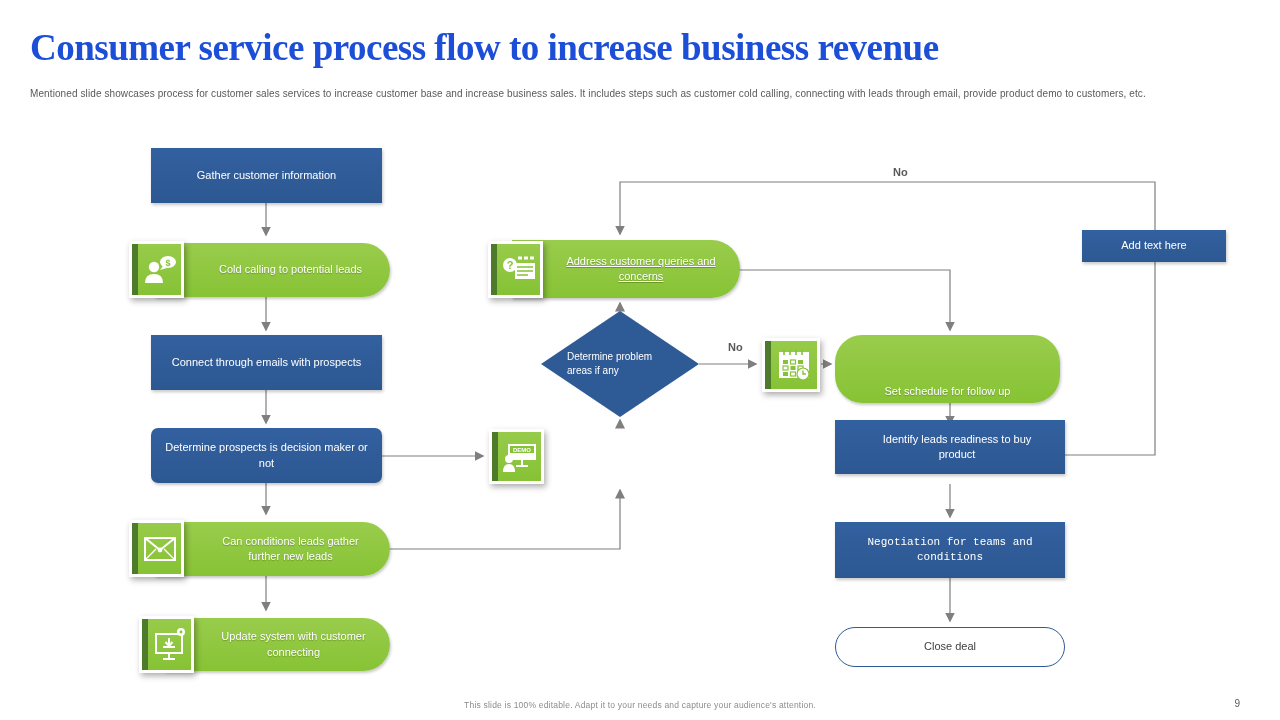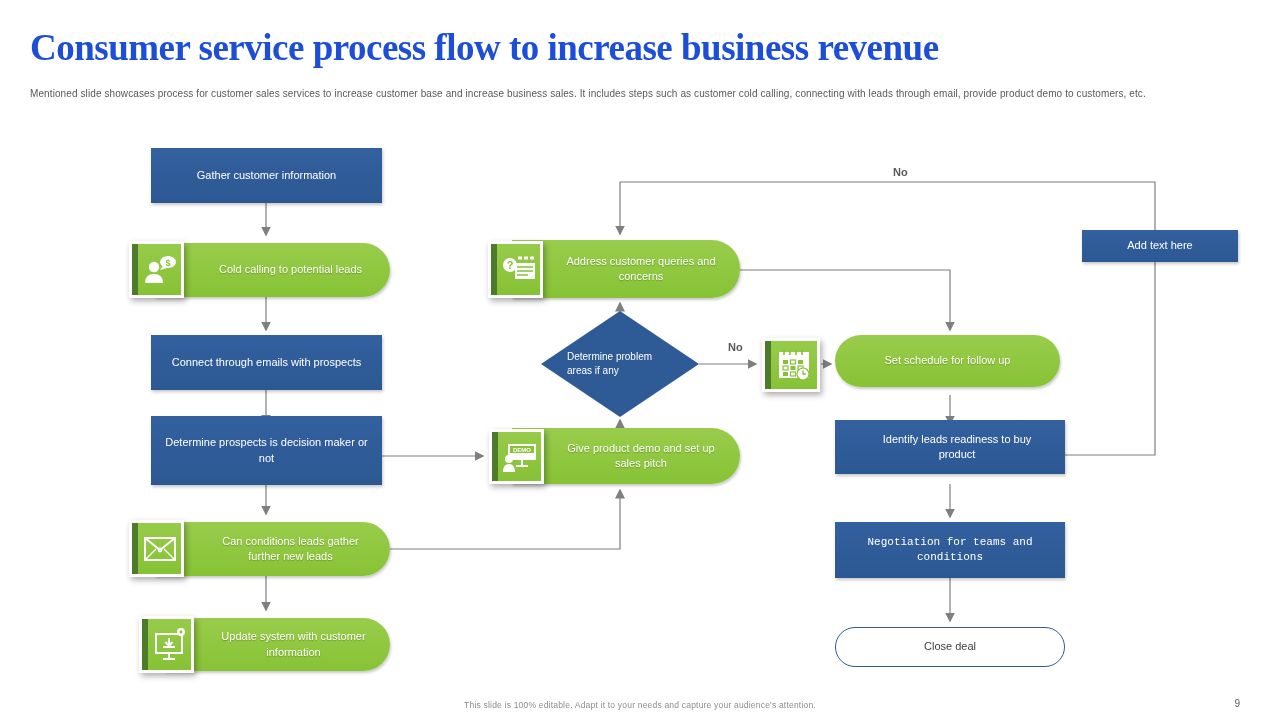--- a/index.html
+++ b/index.html
@@ -104,57 +104,57 @@
         <path d="M21,13 L18,17 L25,15 Z" fill="#ffffff"></path>
         <text x="26" y="12.5" text-anchor="middle" font-size="9" font-weight="bold" fill="#86c235">$</text>
       </svg>
     </div>
   </div>
 
   <div class="node blue" style="left:151px; top:335px; width:231px; height:55px;">
     <span>Connect through emails with prospects</span>
   </div>
 
-  <div class="node blue" style="left:151px; top:416px; width:231px; height:69px;">
+  <div class="node blue" style="left:151px; top:428px; width:231px; height:55px;border-radius:7px;">
     <span>Determine prospects is decision maker or not</span>
   </div>
 
   <div class="node green pill-right" style="left:155px; top:522px; width:235px; height:54px; padding-left:50px;">
     <span>Can conditions leads gather further new leads</span>
   </div>
   <div class="tile" style="left:129px; top:520px; width:55px; height:57px;">
     <div class="strip"></div>
     <div class="face">
       <svg width="32" height="24" viewBox="0 0 32 24">
         <rect x="1" y="1" width="30" height="22" fill="none" stroke="#ffffff" stroke-width="2"></rect>
         <path d="M1,1 L16,13 L31,1" fill="none" stroke="#ffffff" stroke-width="2"></path>
         <path d="M1,23 L12,12 M31,23 L20,12" stroke="#ffffff" stroke-width="1.4"></path>
         <circle cx="16" cy="13" r="2.4" fill="#ffffff"></circle>
       </svg>
     </div>
   </div>
 
   <div class="node green pill-right" style="left:165px; top:618px; width:225px; height:53px; padding-left:46px;">
-    <span>Update system with customer information</span>
+    <span>Update system with customer connecting</span>
   </div>
   <div class="tile" style="left:139px; top:616px; width:55px; height:57px;">
     <div class="strip"></div>
     <div class="face">
       <svg width="36" height="36" viewBox="0 0 36 36">
         <rect x="4" y="7" width="26" height="19" fill="none" stroke="#ffffff" stroke-width="2"></rect>
         <path d="M17,11 V18 M13.5,15 L17,19 L20.5,15" stroke="#ffffff" stroke-width="2" fill="none"></path>
         <path d="M11,20 H23" stroke="#ffffff" stroke-width="2"></path>
         <path d="M17,26 V31 M11,32 H23" stroke="#ffffff" stroke-width="2"></path>
         <circle cx="29" cy="5" r="4" fill="#ffffff"></circle>
         <circle cx="29" cy="5" r="1.4" fill="#86c235"></circle>
       </svg>
     </div>
   </div>
 
-  <div class="node green pill-right" style="left:512px; top:240px; width:228px; height:58px; padding-left:44px;">
+  <div class="node green pill-right" style="left:512px; top:240px; width:228px; height:58px; padding-left:44px;text-decoration:underline;">
     <span>Address customer queries and concerns</span>
   </div>
   <div class="tile" style="left:488px; top:241px; width:55px; height:57px;">
     <div class="strip"></div>
     <div class="face">
       <svg width="36" height="30" viewBox="0 0 36 30">
         <circle cx="9" cy="10" r="7" fill="#ffffff"></circle>
         <text x="9" y="14" text-anchor="middle" font-size="11" font-weight="bold" fill="#86c235">?</text>
         <rect x="14" y="8" width="20" height="16" fill="#ffffff"></rect>
         <path d="M16,12 H32 M16,16 H32 M16,20 H27" stroke="#86c235" stroke-width="1.6"></path>
@@ -163,23 +163,20 @@
     </div>
   </div>
 
   <div class="diamond-wrap">
     <svg width="158" height="106" viewBox="0 0 158 106">
       <polygon points="79,0 158,53 79,106 0,53" fill="#2e5a96"></polygon>
     </svg>
     <div class="diamond-label">Determine problem areas if any</div>
   </div>
 
-  <div class="node green pill-right" style="left:512px; top:428px; width:228px; height:56px; padding-left:44px;">
-    <span>Give product demo and set up sales pitch</span>
-  </div>
   <div class="tile" style="left:489px; top:429px; width:55px; height:55px;">
     <div class="strip"></div>
     <div class="face">
       <svg width="36" height="32" viewBox="0 0 36 32">
         <rect x="6" y="3" width="28" height="16" fill="#ffffff"></rect>
         <rect x="8" y="5" width="24" height="7" fill="#86c235"></rect>
         <text x="20" y="10.8" text-anchor="middle" font-size="6" font-weight="bold" fill="#ffffff">DEMO</text>
         <path d="M20,19 V24 M14,25 H26" stroke="#ffffff" stroke-width="2"></path>
         <circle cx="7" cy="18" r="4" fill="#ffffff"></circle>
         <path d="M1,31 Q1,23 7,23 Q13,23 13,31 Z" fill="#ffffff"></path>
@@ -205,25 +202,25 @@
             <rect x="7" y="18" width="5" height="4"></rect>
           <rect x="22" y="18" width="5" height="4"></rect>
             <rect x="14.5" y="24" width="5" height="4"></rect>
         </g>
         <circle cx="27" cy="26" r="6" fill="#ffffff" stroke="#86c235" stroke-width="1.2"></circle>
         <path d="M27,22.5 V26 H30" stroke="#86c235" stroke-width="1.4" fill="none"></path>
       </svg>
     </div>
   </div>
 
-  <div class="node green rounded" style="left:835px; top:335px; width:225px; height:52px;">
+  <div class="node green rounded" style="left:835px; top:335px; width:225px; height:68px;align-items:flex-end;">
     <span>Set schedule for follow up</span>
   </div>
 
-  <div class="node blue" style="left:1082px; top:230px; width:156px; height:32px; padding:2px 8px;">
+  <div class="node blue" style="left:1082px; top:230px; width:144px; height:32px; padding:2px 8px;">
     <span>Add text here</span>
   </div>
 
   <div class="node blue" style="left:835px; top:420px; width:230px; height:54px;padding-left:28px;">
     <span>Identify leads readiness to buy product</span>
   </div>
 
   <div class="node blue" style="left:835px; top:522px; width:230px; height:56px;font-family:Liberation Mono, monospace;">
     <span>Negotiation for teams and conditions</span>
   </div>

